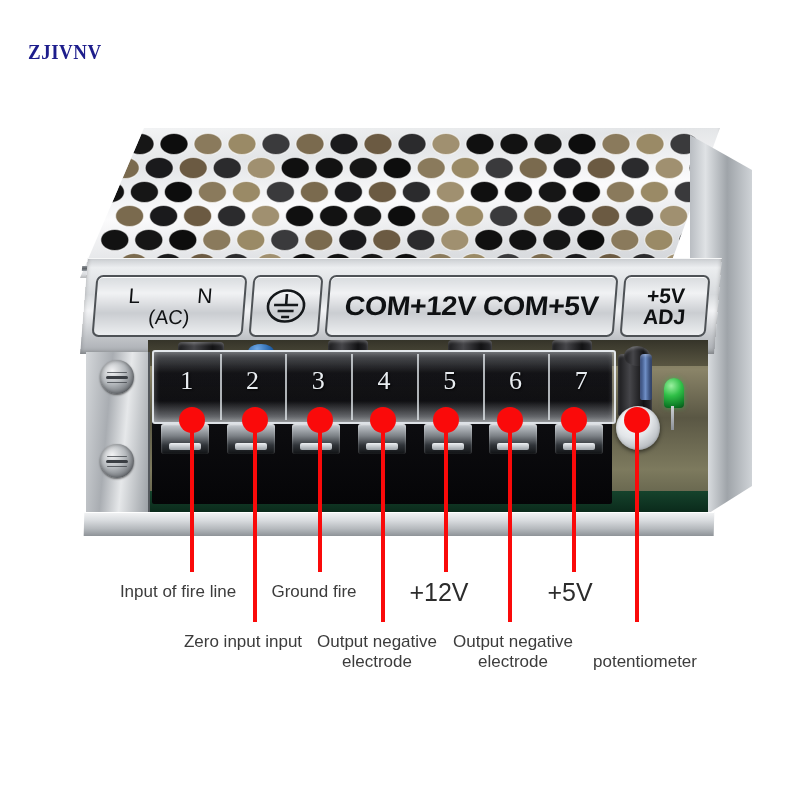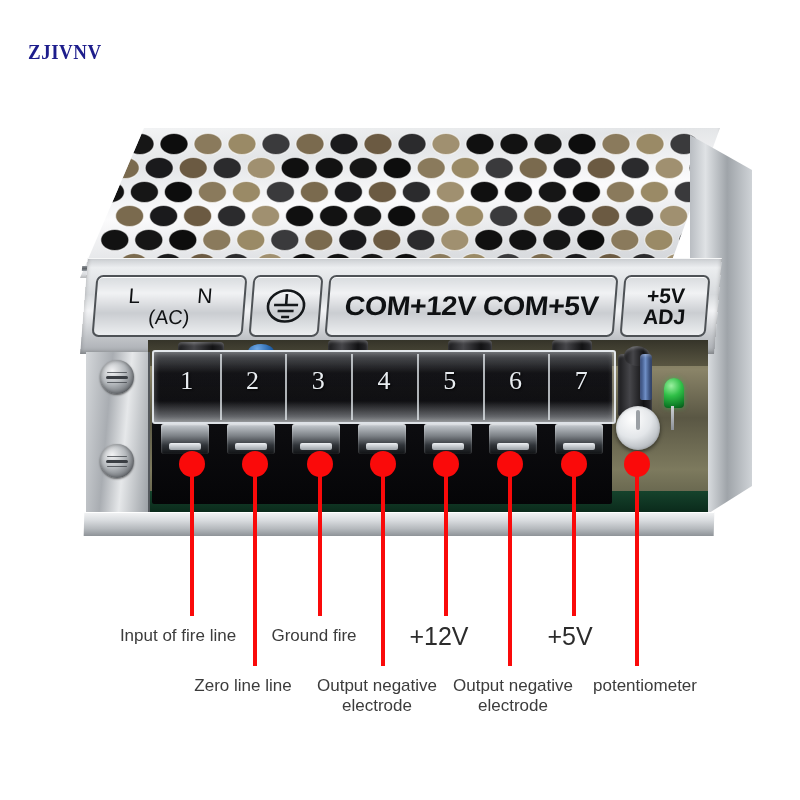--- a/index.html
+++ b/index.html
@@ -317,21 +317,21 @@
     font-family: "Liberation Sans", sans-serif;
   }
   .adj-top, .adj-bot {
     font-size: 21px;
     font-weight: 700;
     line-height: 1.02;
     font-family: "Liberation Sans", sans-serif;
   }
 
   
-  #annotations { position: absolute; inset: 0; margin-top: 44px; }
+  #annotations { position: absolute; inset: 0; }
   .dot {
     position: absolute;
     width: 26px;
     height: 26px;
     border-radius: 50%;
     background: #fa0a0a;
     transform: translate(-50%, -50%);
   }
   .leader {
     position: absolute;
@@ -555,34 +555,34 @@
     </div>
   </div>
 </div>
 
 <div id="annotations">
     <div class="leader" style="left: 192px; top: 420px; height: 152px;"></div>
     <div class="dot" style="left: 192px; top: 420px;"></div>
     <div class="cap-label" style="left: 178px; top: 582px;">Input of fire line</div>
     <div class="leader" style="left: 255px; top: 420px; height: 202px;"></div>
     <div class="dot" style="left: 255px; top: 420px;"></div>
-    <div class="cap-label" style="left: 243px; top: 632px;">Zero line line</div>
+    <div class="cap-label" style="left: 243px; top: 632px;">Zero input input</div>
     <div class="leader" style="left: 320px; top: 420px; height: 152px;"></div>
     <div class="dot" style="left: 320px; top: 420px;"></div>
     <div class="cap-label" style="left: 314px; top: 582px;">Ground fire</div>
     <div class="leader" style="left: 383px; top: 420px; height: 202px;"></div>
     <div class="dot" style="left: 383px; top: 420px;"></div>
     <div class="cap-label" style="left: 377px; top: 632px;">Output negative
 electrode</div>
     <div class="leader" style="left: 446px; top: 420px; height: 152px;"></div>
     <div class="dot" style="left: 446px; top: 420px;"></div>
     <div class="cap-label big" style="left: 439px; top: 578px;">+12V</div>
     <div class="leader" style="left: 510px; top: 420px; height: 202px;"></div>
     <div class="dot" style="left: 510px; top: 420px;"></div>
     <div class="cap-label" style="left: 513px; top: 632px;">Output negative
 electrode</div>
     <div class="leader" style="left: 574px; top: 420px; height: 152px;"></div>
     <div class="dot" style="left: 574px; top: 420px;"></div>
     <div class="cap-label big" style="left: 570px; top: 578px;">+5V</div>
     <div class="leader" style="left: 637px; top: 420px; height: 202px;"></div>
     <div class="dot" style="left: 637px; top: 420px;"></div>
-    <div class="cap-label" style="left: 645px; top: 632px; text-align: center;">potentiometer</div>
+    <div class="cap-label" style="left: 645px; top: 652px; text-align: center;">potentiometer</div>
   </div>
 
 </body></html>

